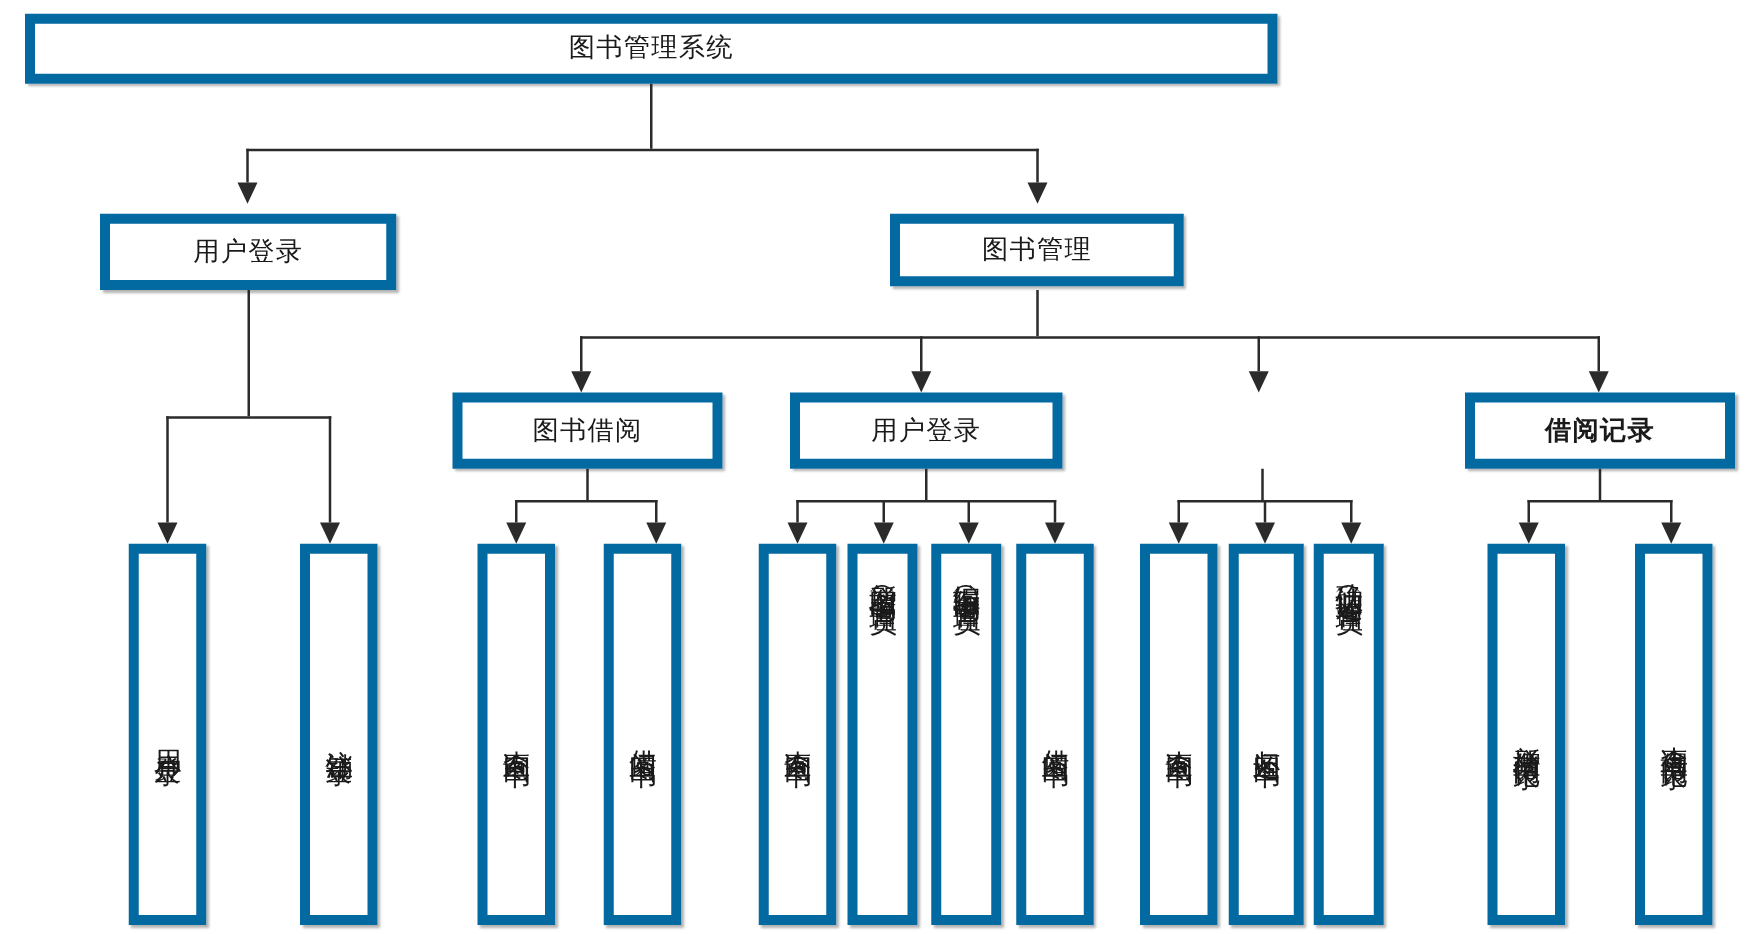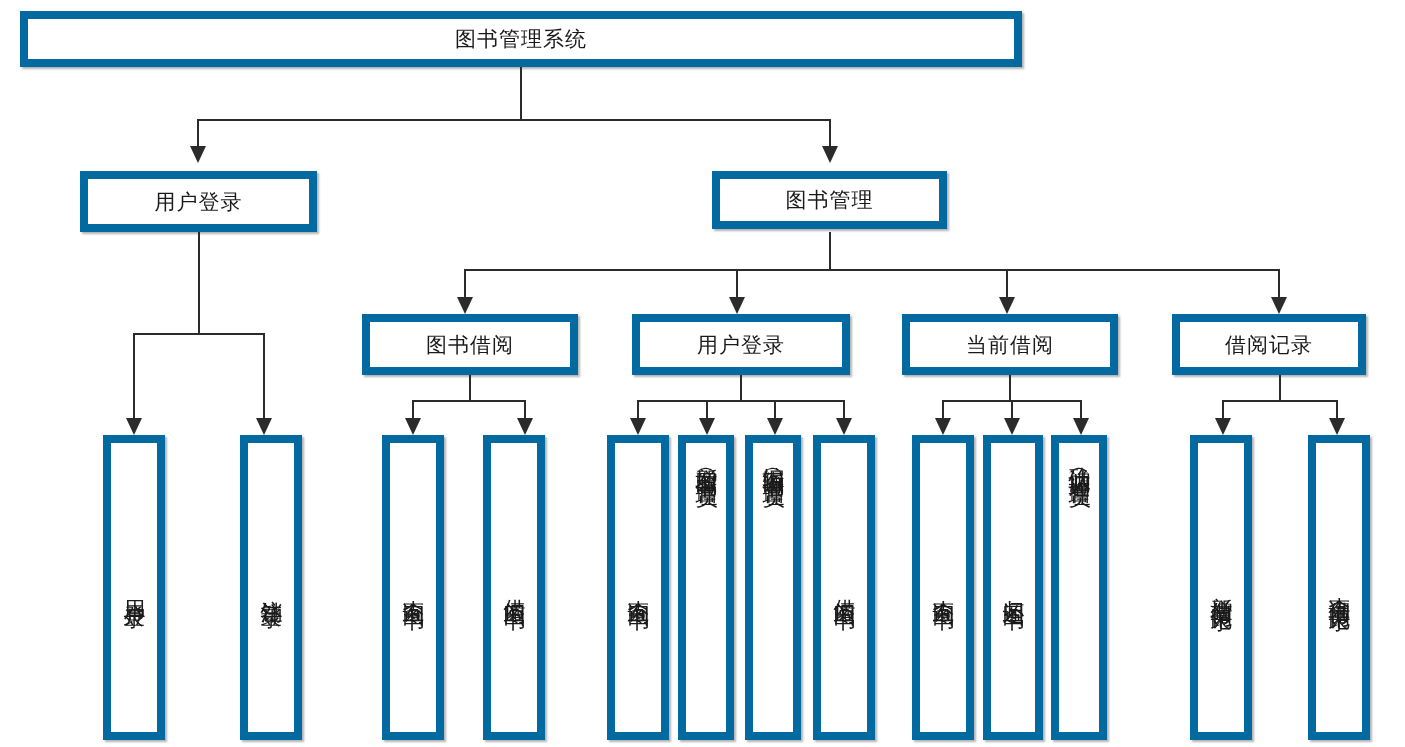--- a/index.html
+++ b/index.html
@@ -117,24 +117,21 @@
   <div class="arrow" style="left:999px;top:297px;"></div>
   <div class="ln v" style="left:1278px;top:269px;width:2px;height:28px;"></div>
   <div class="arrow" style="left:1271px;top:297px;"></div>
 
   <div class="node" style="left:362px;top:314px;width:216px;height:61px;">
     <span class="lbl">图书借阅</span>
   </div>
   <div class="node" style="left:632px;top:314px;width:218px;height:61px;">
     <span class="lbl">用户登录</span>
   </div>
-  <div class="node" style="left:902px;top:314px;width:216px;height:61px;">
-    <span class="lbl">当前借阅</span>
-  </div>
-  <div class="node" style="left:1172px;top:314px;width:194px;height:61px;">
+  <div class="node" style="left:1172px;top:314px;width:216px;height:61px;font-weight:bold;">
     <span class="lbl">借阅记录</span>
   </div>
 
   <div class="ln v" style="left:469px;top:375px;width:2px;height:25px;"></div>
   <div class="ln h" style="left:412px;top:400px;width:114px;height:2px;"></div>
   <div class="ln v" style="left:412px;top:400px;width:2px;height:18px;"></div>
   <div class="arrow" style="left:405px;top:418px;"></div>
   <div class="ln v" style="left:524px;top:400px;width:2px;height:18px;"></div>
   <div class="arrow" style="left:517px;top:418px;"></div>
 

